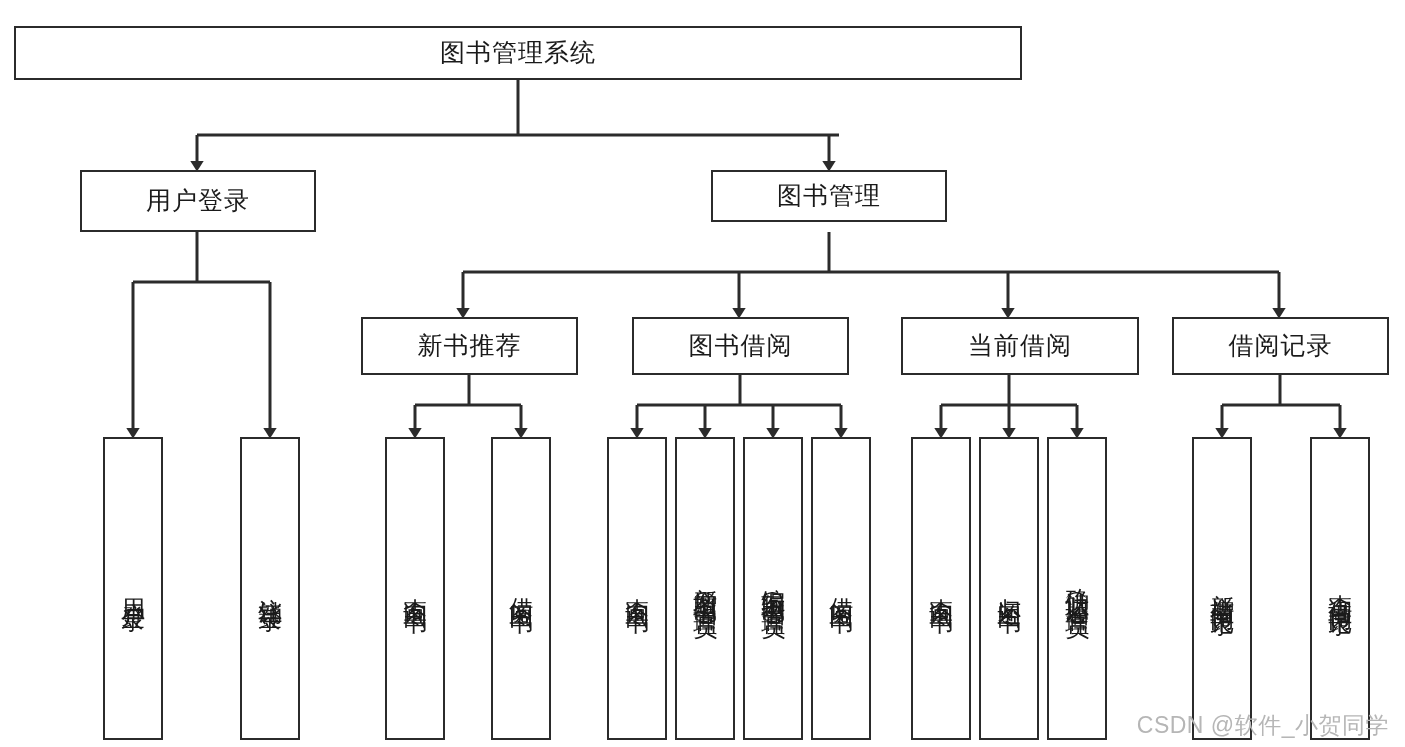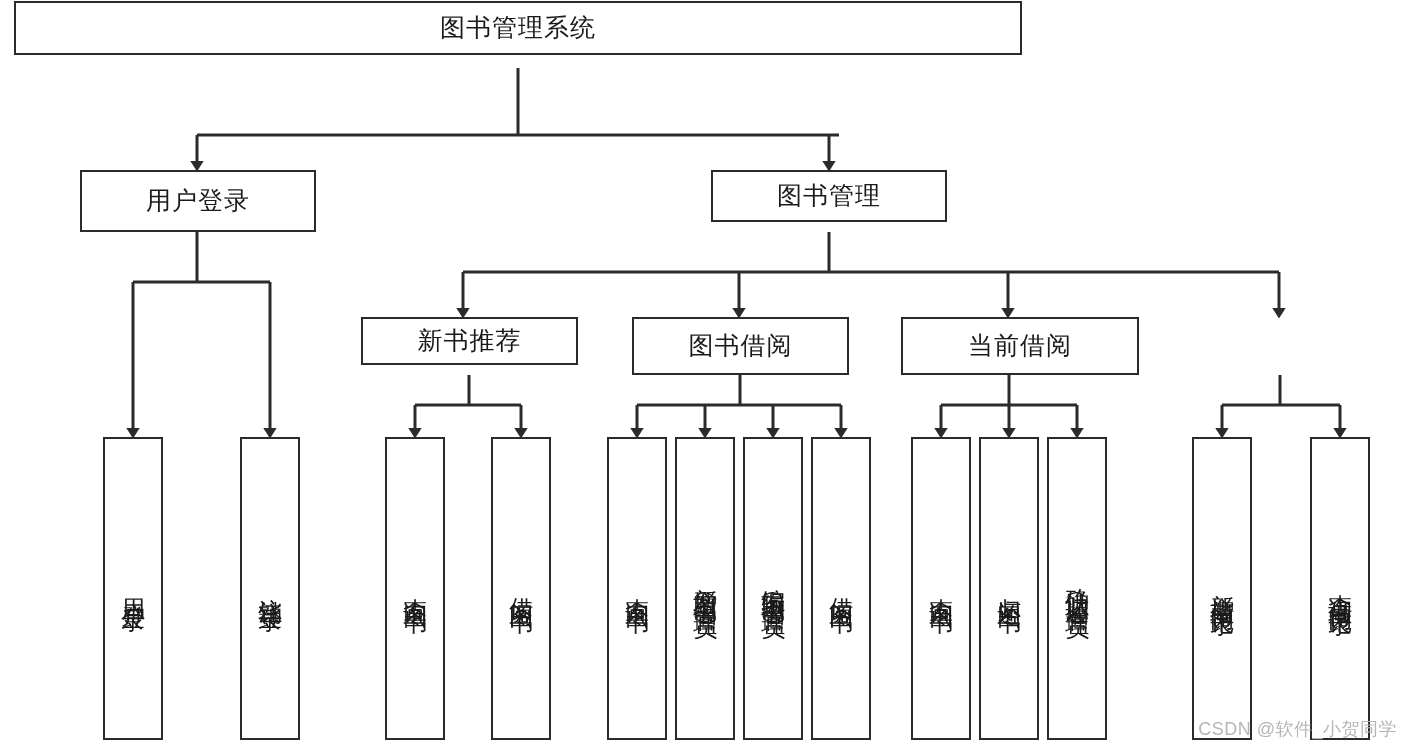--- a/index.html
+++ b/index.html
@@ -66,23 +66,23 @@
   .wire {
     stroke: #2b2b2b;
     stroke-width: 3;
     fill: none;
   }
   .arrowhead {
     fill: #2b2b2b;
   }
   .watermark {
     position: absolute;
-    right: 8px;
+    right: 16px;
     bottom: 6px;
-    font-size: 18px;
+    font-size: 23px;
     color: #b6b6b6;
     white-space: nowrap;
     letter-spacing: 0.5px;
   }
 </style>
 </head>
 <body>
 
 <div id="canvas">
 
@@ -127,44 +127,47 @@
     <path class="wire" d="M941,405 L941,429" marker-end="url(#ah)"></path>
     <path class="wire" d="M1009,405 L1009,429" marker-end="url(#ah)"></path>
     <path class="wire" d="M1077,405 L1077,429" marker-end="url(#ah)"></path>
 
     <path class="wire" d="M1280,375 L1280,405"></path>
     <path class="wire" d="M1222,405 L1340,405"></path>
     <path class="wire" d="M1222,405 L1222,429" marker-end="url(#ah)"></path>
     <path class="wire" d="M1340,405 L1340,429" marker-end="url(#ah)"></path>
   </svg>
 
-  <div class="node" style="left:14px; top:1px; width:1008px; height:54px;">
+  <div class="node" style="left:14px; top:26px; width:1008px; height:54px;">
     <span class="node-label">图书管理系统</span>
   </div>
 
   <div class="node" style="left:80px; top:170px; width:236px; height:62px;">
     <span class="node-label">用户登录</span>
   </div>
 
   <div class="node" style="left:711px; top:170px; width:236px; height:52px;">
     <span class="node-label">图书管理</span>
   </div>
 
-  <div class="node" style="left:361px; top:317px; width:217px; height:48px;">
+  <div class="node" style="left:361px; top:317px; width:217px; height:58px;">
     <span class="node-label">新书推荐</span>
   </div>
 
   <div class="node" style="left:632px; top:317px; width:217px; height:58px;">
     <span class="node-label">图书借阅</span>
   </div>
 
   <div class="node" style="left:901px; top:317px; width:238px; height:58px;">
     <span class="node-label">当前借阅</span>
   </div>
 
+  <div class="node" style="left:1172px; top:317px; width:217px; height:58px;">
+    <span class="node-label">借阅记录</span>
+  </div>
 
   <div class="leaf" style="left:103px; top:437px; width:60px; height:303px;">
     <span class="leaf-label">用户登录</span>
   </div>
 
   <div class="leaf" style="left:240px; top:437px; width:60px; height:303px;">
     <span class="leaf-label">注销登录</span>
   </div>
 
   <div class="leaf" style="left:385px; top:437px; width:60px; height:303px;">

